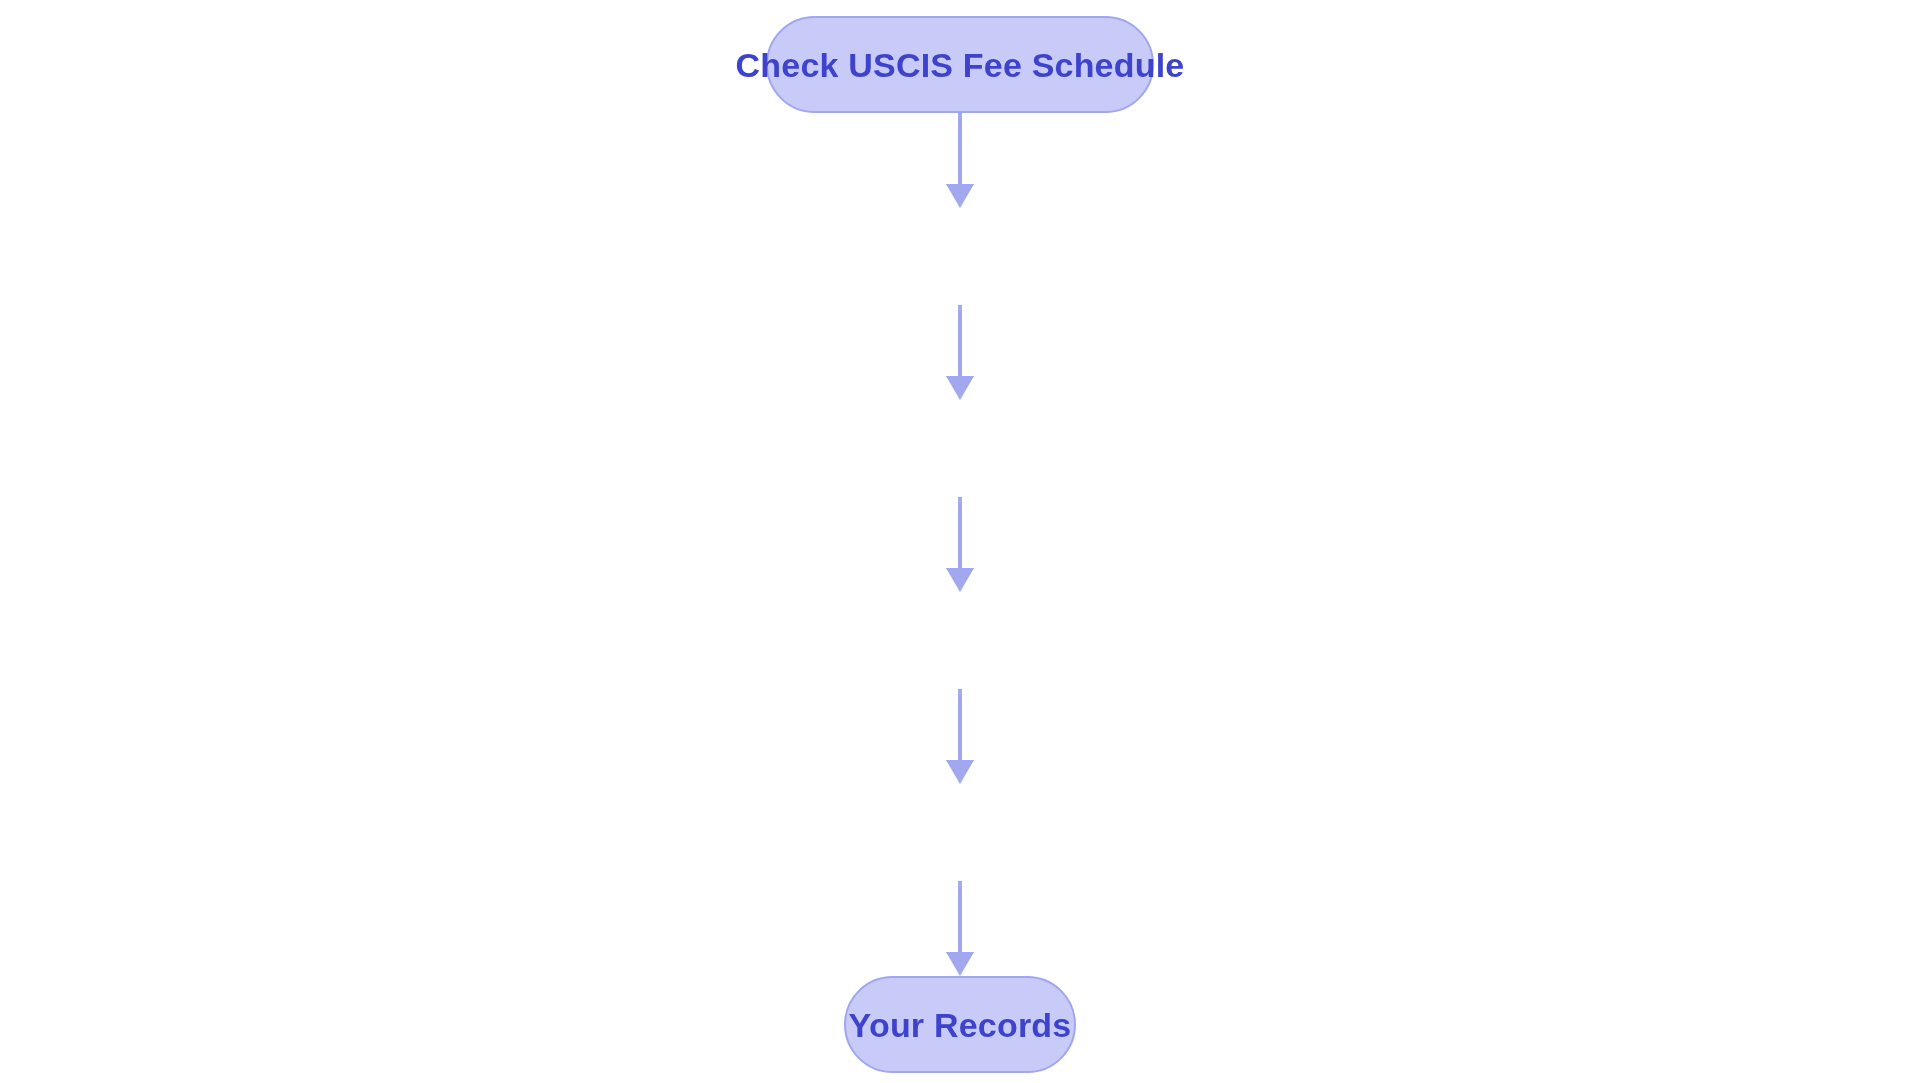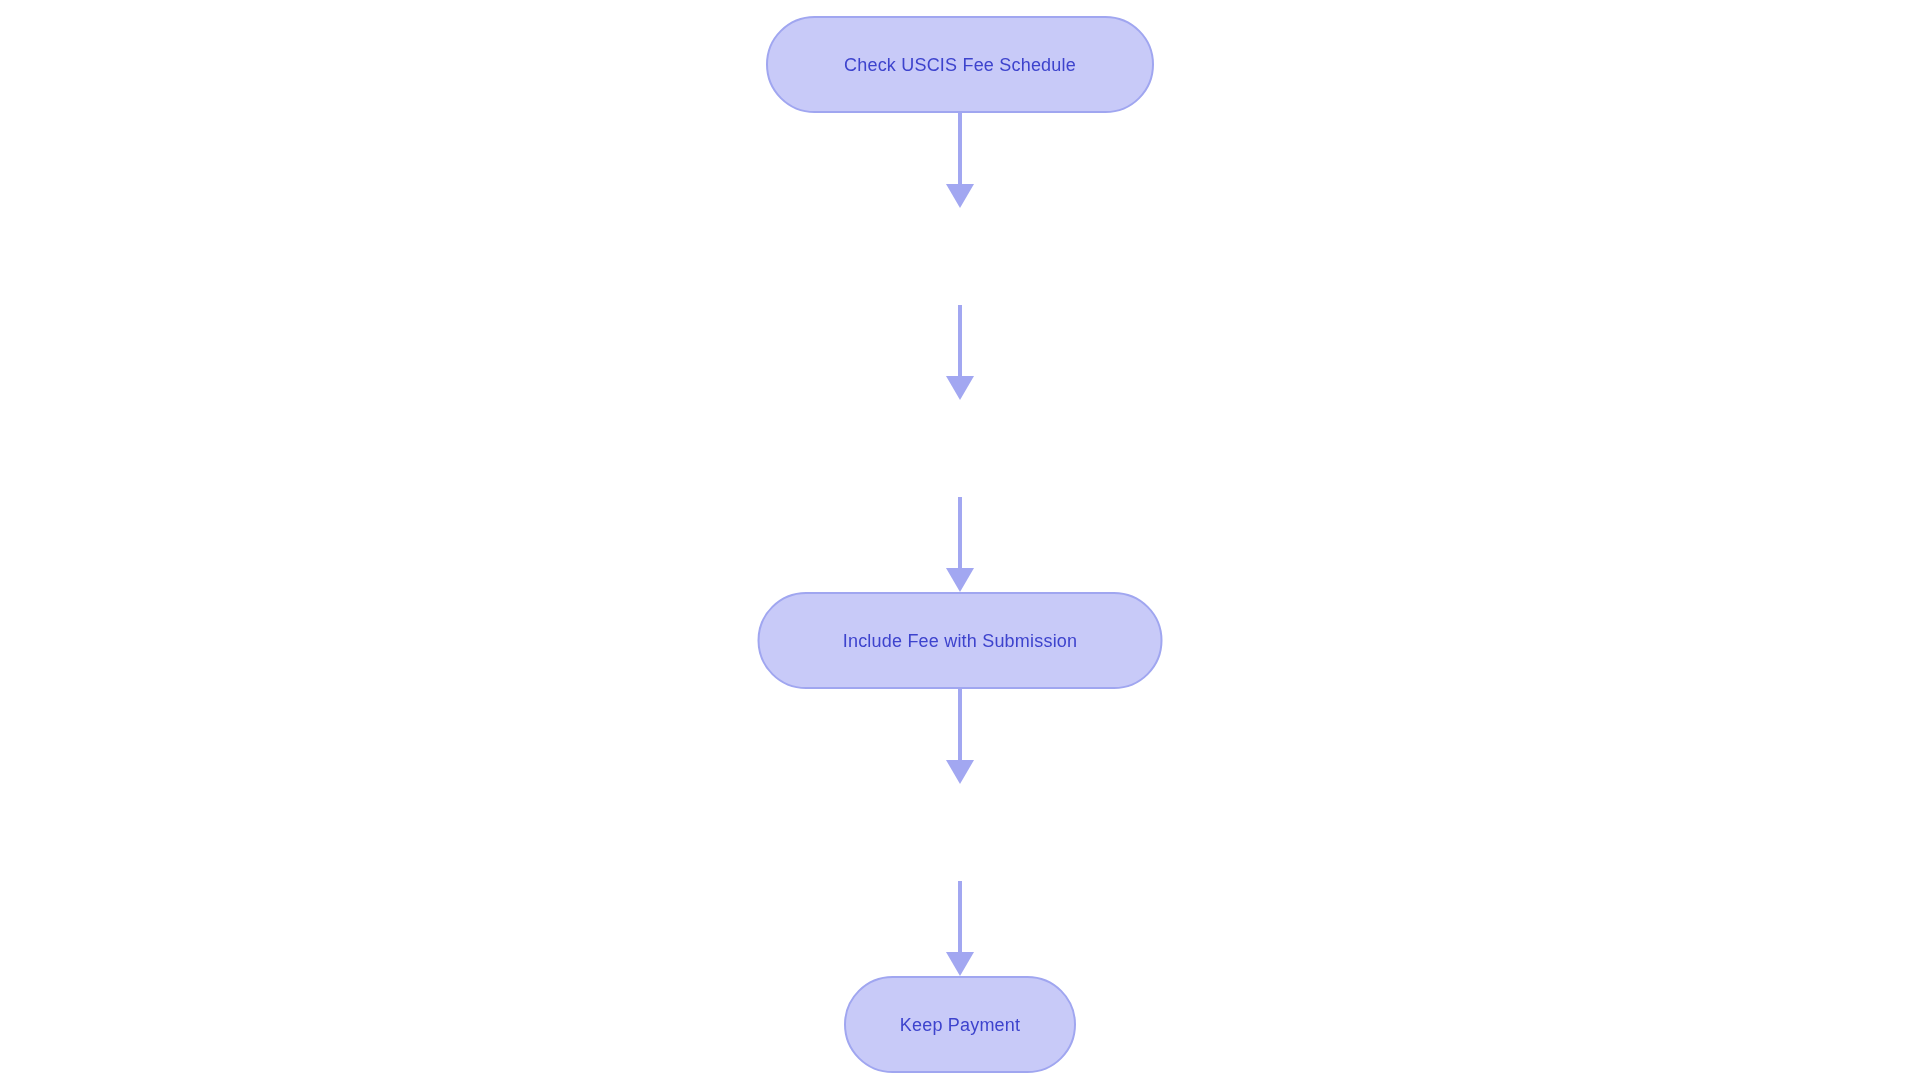--- a/index.html
+++ b/index.html
@@ -25,22 +25,22 @@
     height:97px;
     border-radius:48.5px;
     background:var(--node-fill);
     border:2px solid var(--node-border);
     display:flex;
     align-items:center;
     justify-content:center;
   }
   .node-label{
     color:var(--node-text);
-    font-size:18px;
-    font-weight:400;
+    font-size:34px;
+    font-weight:700;
     letter-spacing:0.2px;
     white-space:nowrap;
     line-height:1;
   }
   .n1{top:16px;width:388px;}
   .n2{top:208px;width:380px;}
   .n3{top:400px;width:392px;}
   .n4{top:592px;width:405px;}
   .n5{top:784px;width:431px;}
   .n6{top:976px;width:232px;}
@@ -90,32 +90,29 @@
     <span class="arrow-line"></span>
     <span class="arrow-head"></span>
   </div>
 
 
   <div class="connector c3">
     <span class="arrow-line"></span>
     <span class="arrow-head"></span>
   </div>
 
-  <div class="node n4">
-    <span class="node-label">Include Fee with Submission</span>
-  </div>
 
   <div class="connector c4">
     <span class="arrow-line"></span>
     <span class="arrow-head"></span>
   </div>
 
 
   <div class="connector c5">
     <span class="arrow-line"></span>
     <span class="arrow-head"></span>
   </div>
 
   <div class="node n6">
-    <span class="node-label">Keep Payment</span>
+    <span class="node-label">Your Records</span>
   </div>
 
 </div>
 
 </body></html>

